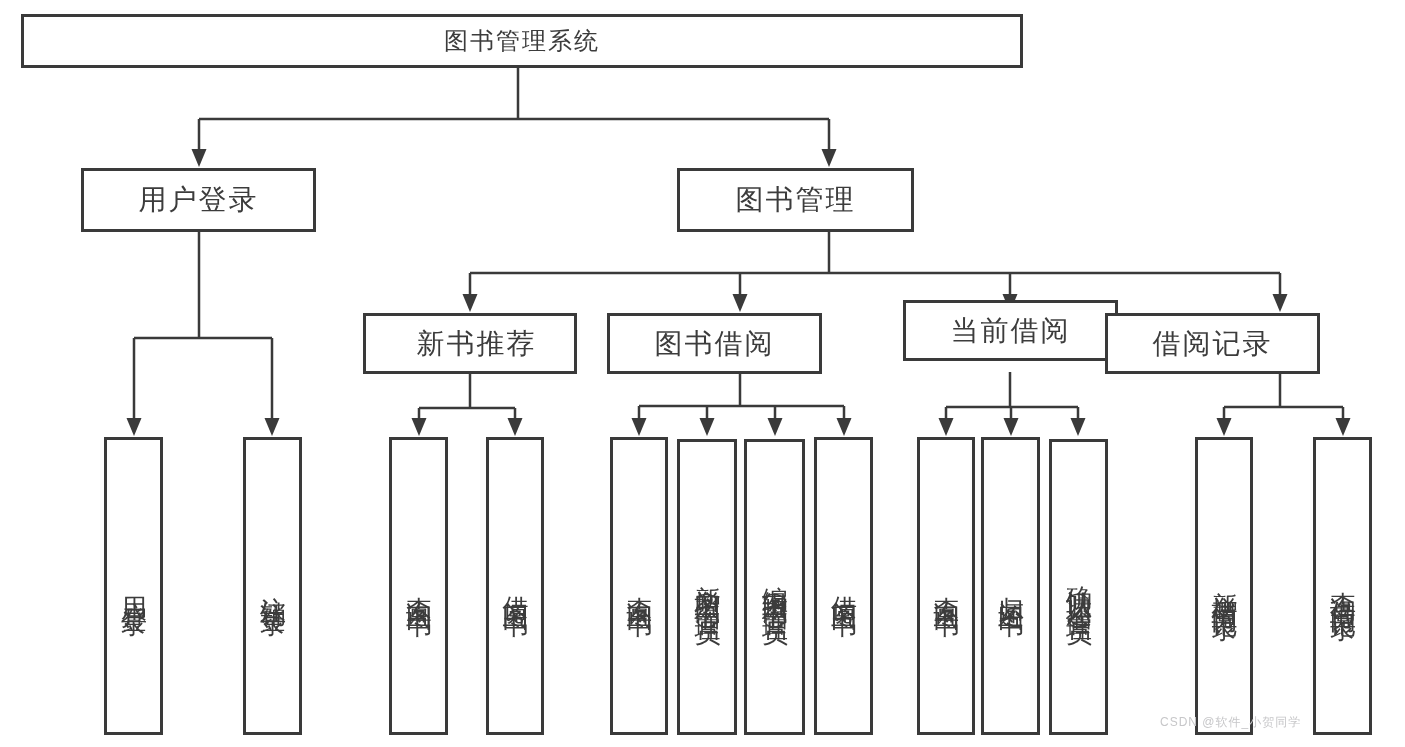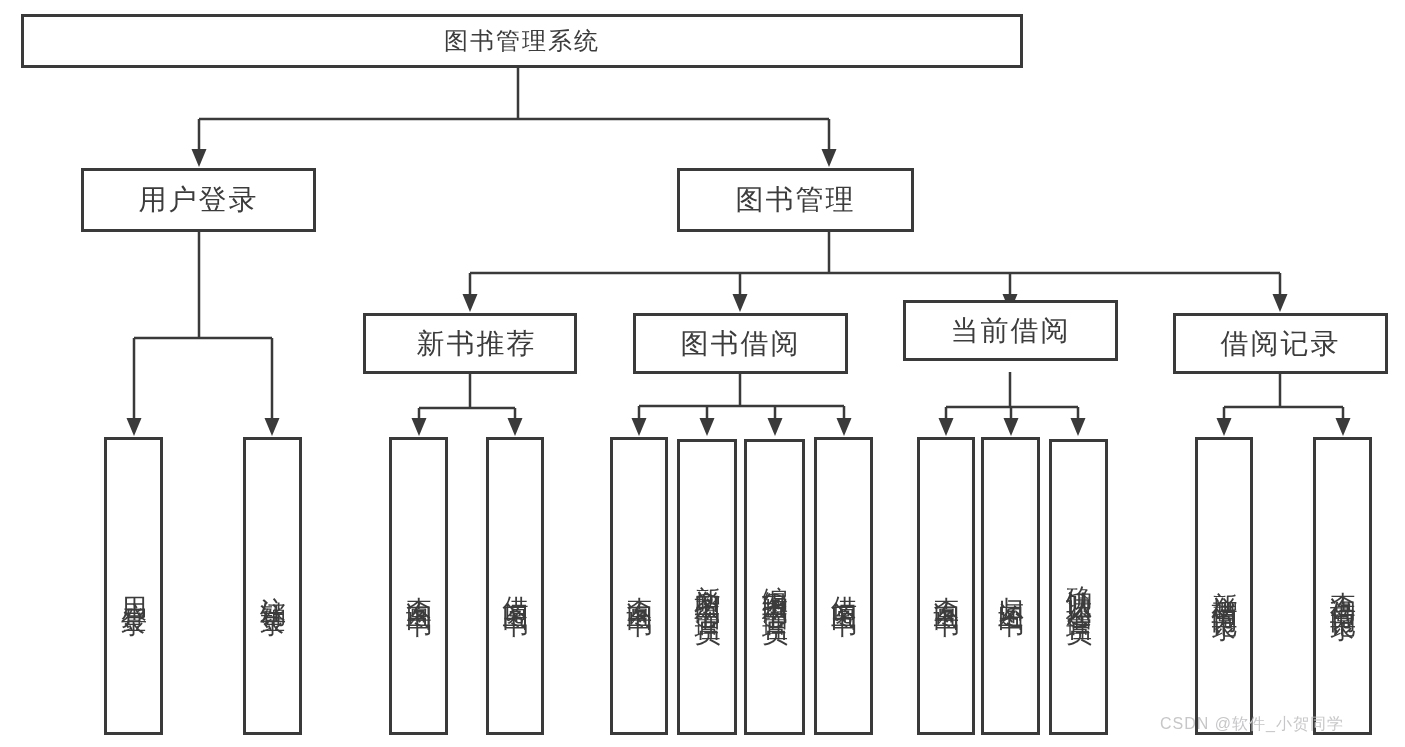--- a/index.html
+++ b/index.html
@@ -27,21 +27,21 @@
     text-orientation:mixed;
     font-size:26px;
     letter-spacing:5px;
     line-height:1.15;
     white-space:nowrap;
   }
   .watermark {
     position:absolute;
     left:1160px; top:714px;
     width:245px;
-    font-size:16px;
+    font-size:12px;
     letter-spacing:1px;
     color:var(--watermark, #c7c7c9);
     pointer-events:none;
     z-index:10;
     white-space:nowrap;
   }
 </style>
 </head>
 <body>
 
@@ -94,27 +94,27 @@
   <div class="node h-node" style="left:81px; top:168px; width:235px; height:64px;">
     <span>用户登录</span>
   </div>
   <div class="node h-node" style="left:677px; top:168px; width:237px; height:64px;">
     <span>图书管理</span>
   </div>
 
   <div class="node h-node" style="left:363px; top:313px; width:214px; height:61px;padding-left:13px;">
     <span>新书推荐</span>
   </div>
-  <div class="node h-node" style="left:633px; top:313px; width:215px; height:61px;">
+  <div class="node h-node" style="left:607px; top:313px; width:215px; height:61px;">
     <span>图书借阅</span>
   </div>
   <div class="node h-node" style="left:903px; top:300px; width:215px; height:61px;">
     <span>当前借阅</span>
   </div>
-  <div class="node h-node" style="left:1173px; top:313px; width:215px; height:61px;">
+  <div class="node h-node" style="left:1105px; top:313px; width:215px; height:61px;">
     <span>借阅记录</span>
   </div>
 
   <div class="node leaf" style="left:104px; top:437px; width:59px; height:298px;">
     <span>用户登录</span>
   </div>
   <div class="node leaf" style="left:243px; top:437px; width:59px; height:298px;">
     <span>注销登录</span>
   </div>
 

